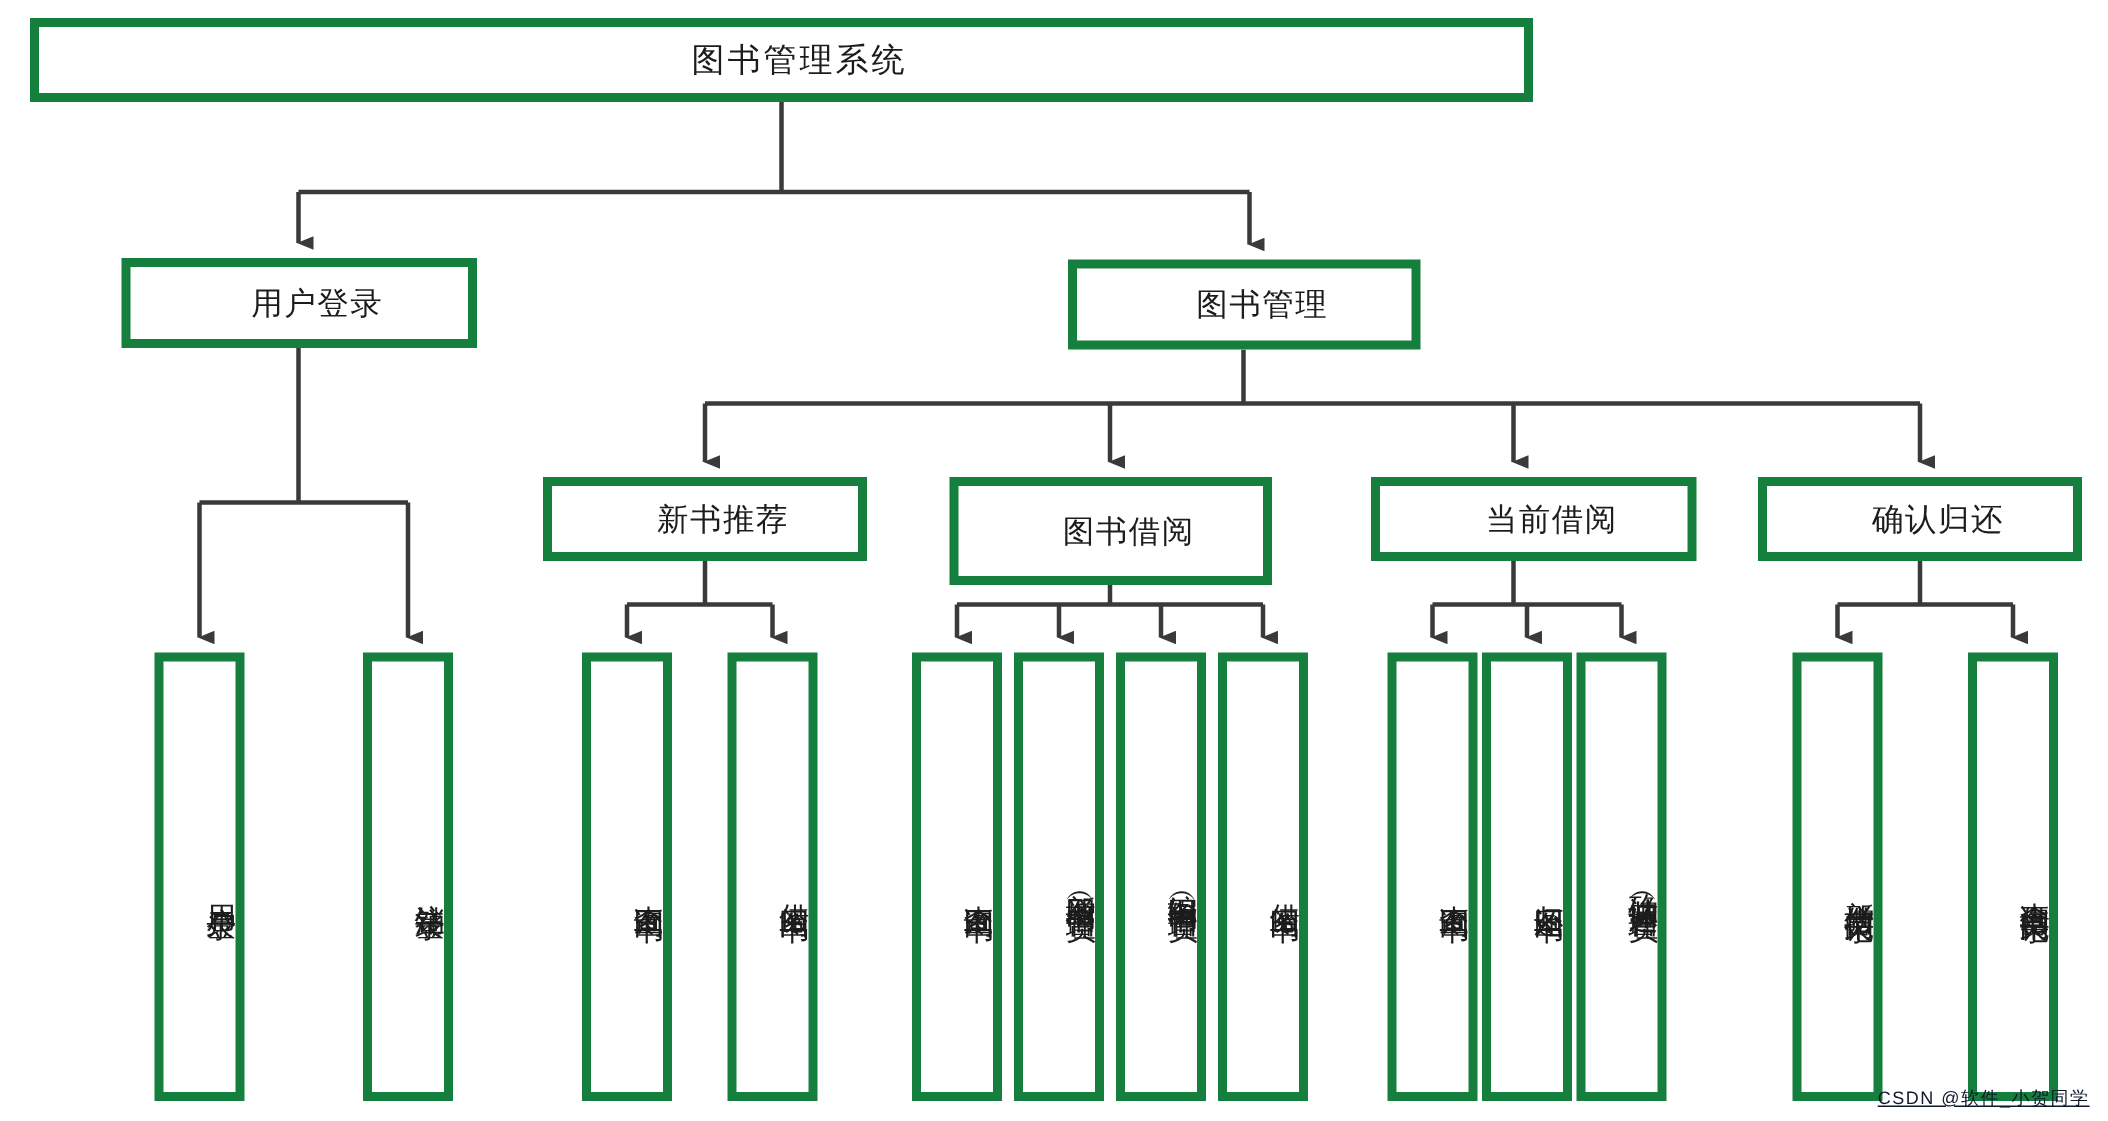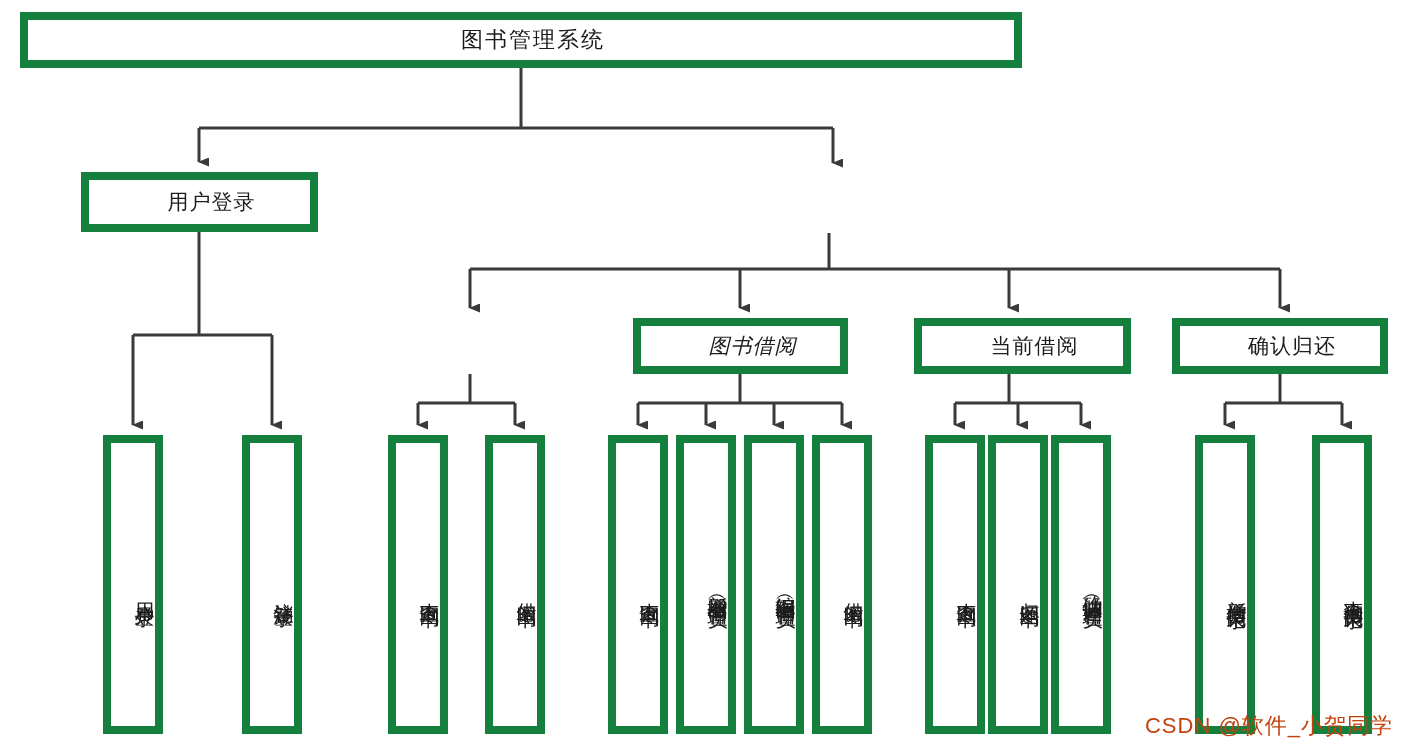--- a/index.html
+++ b/index.html
@@ -15,21 +15,21 @@
     position:absolute;left:0;top:0;width:1405px;height:747px;
   }
   svg#edges{
     position:absolute;left:0;top:0;width:1405px;height:747px;
     pointer-events:none;
   }
   .node{
     position:absolute;
     box-sizing:border-box;
     background:#ffffff;
-    border:8px solid #15803d;
+    border:6px solid #15803d;
     display:flex;
     align-items:center;
     justify-content:center;
     color:#1c1c1c;
     padding-left:24px;
   }
   .node.h{
     font-size:21px;
     letter-spacing:1px;
   }
@@ -47,25 +47,26 @@
     padding-top:12px;
     line-height:1.05;
   }
   .node.v.tall{
     padding-top:8px;
   }
   .watermark{
     position:absolute;
     right:12px;
     bottom:6px;
-    font-size:22px;
-    color:#c2410c;
+    font-size:12px;
+    color:#0f172a;
     letter-spacing:1px;
     user-select:none;
     white-space:nowrap;
+    text-decoration:underline;
   }
 </style>
 </head>
 <body>
 
 <div id="diagram">
 
   <svg id="edges" viewBox="0 0 1405 747" xmlns="http://www.w3.org/2000/svg">
     <defs>
       <marker id="arrow" markerWidth="9" markerHeight="11" refX="4.5" refY="10" orient="auto" markerUnits="userSpaceOnUse">
@@ -112,22 +113,24 @@
       <path d="M1280,374 L1280,403"></path>
       <path d="M1225,403 L1342,403"></path>
       <path d="M1225,403 L1225,425" marker-end="url(#arrow)"></path>
       <path d="M1342,403 L1342,425" marker-end="url(#arrow)"></path>
     </g>
   </svg>
 
   <div class="node title" style="left:20px;top:12px;width:1002px;height:56px;">图书管理系统</div>
 
   <div class="node h" style="left:81px;top:172px;width:237px;height:60px;">用户登录</div>
+  <div class="node h" style="left:712px;top:173px;width:235px;height:60px;">图书管理</div>
 
-  <div class="node h" style="left:633px;top:318px;width:215px;height:56px;font-style:italic;">图书借阅</div>
+  <div class="node h" style="left:362px;top:318px;width:216px;height:56px;">新书推荐</div>
+  <div class="node h" style="left:633px;top:318px;width:215px;height:72px;">图书借阅</div>
   <div class="node h" style="left:914px;top:318px;width:217px;height:56px;">当前借阅</div>
   <div class="node h" style="left:1172px;top:318px;width:216px;height:56px;">确认归还</div>
 
   <div class="node v" style="left:103px;top:435px;width:60px;height:299px;">用户登录</div>
   <div class="node v" style="left:242px;top:435px;width:60px;height:299px;">注销登录</div>
 
   <div class="node v" style="left:388px;top:435px;width:60px;height:299px;">查询图书</div>
   <div class="node v" style="left:485px;top:435px;width:60px;height:299px;">借阅图书</div>
 
   <div class="node v" style="left:608px;top:435px;width:60px;height:299px;">查询图书</div>

